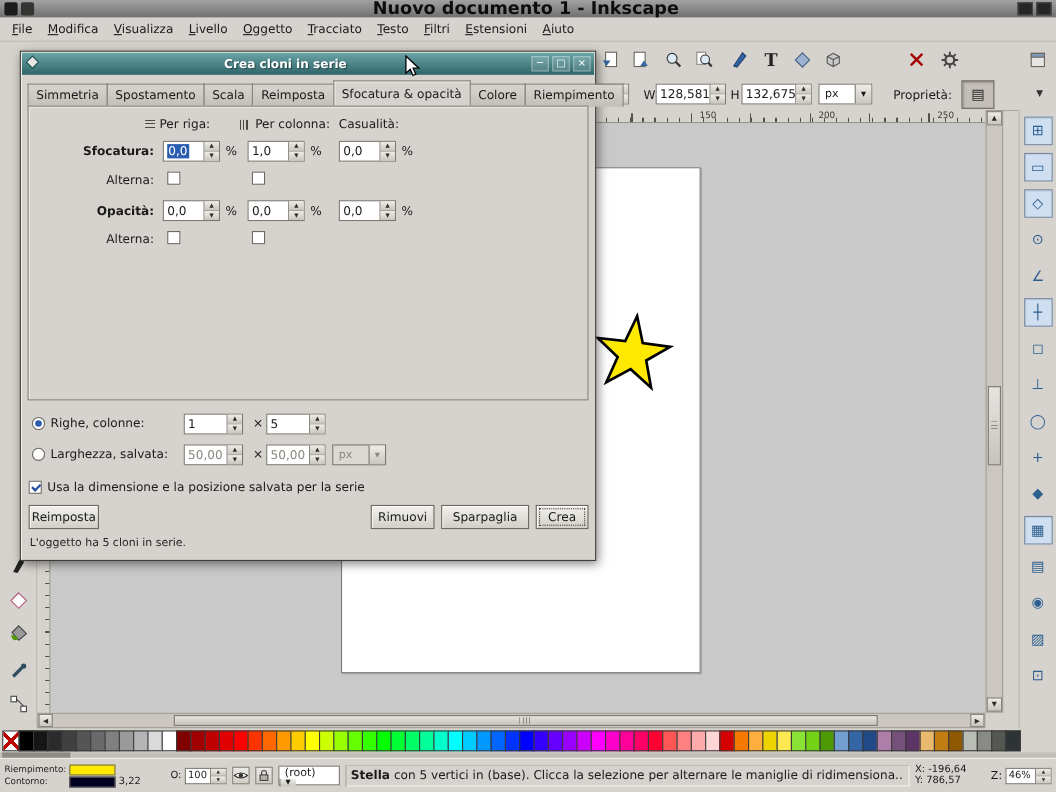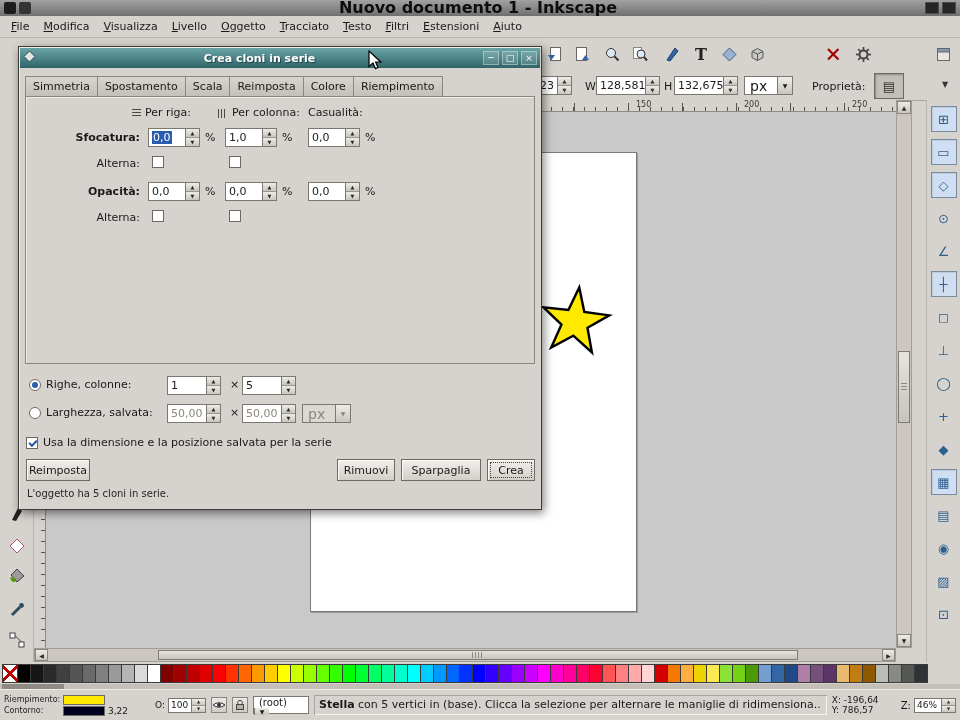--- a/index.html
+++ b/index.html
@@ -42,21 +42,21 @@
   .spin-btns{display:flex;flex-direction:column;width:13px;border-left:1px solid #7c786f;}
   .sbtn{flex:1;display:flex;align-items:center;justify-content:center;font-size:5px;line-height:1;color:#2e2b27;
     background:linear-gradient(#eeece8,#c9c6bf);border-bottom:1px solid #9a968e;}
   .sbtn:last-child{border-bottom:none;}
   .spin.grayed{background:#ffffff;}
   .spin.grayed .txt{color:#8b877f;}
   .spin.small{height:15px;}
   .spin.small .spin-entry{font-size:9px;padding:0 2px;}
   .spin.small .sbtn{font-size:4px;}
   .dd{display:inline-flex;height:19px;background:#fff;border:1px solid #7c786f;box-sizing:border-box;}
-  .dd-val{display:flex;align-items:center;padding:0 5px;font-size:14px;min-width:22px;}
+  .dd-val{display:flex;align-items:center;padding:0 5px;font-size:10px;min-width:22px;}
   .dd-btn{width:14px;display:flex;align-items:center;justify-content:center;font-size:6px;
     background:linear-gradient(#eeece8,#c9c6bf);border-left:1px solid #7c786f;}
   .dd.grayed{background:#dcd9d3;color:#8b877f;}
   .btn{display:inline-flex;align-items:center;justify-content:center;height:22px;padding:0 8px;font-size:11px;
     background:linear-gradient(#f2f0ec,#d2cfc9);border:1px solid #6e6a63;box-shadow:inset 1px 1px 0 #fbfaf7;box-sizing:border-box;}
   .btn.focused{outline:1px dotted #444;outline-offset:-4px;}
 
   
   .toolbox{position:absolute;left:0;top:100px;width:34px;height:562px;background:#d6d3ce;border-right:1px solid #b8b4ad;box-sizing:border-box;}
   .tool{position:absolute;left:3px;width:28px;height:28px;display:flex;align-items:center;justify-content:center;}
@@ -534,20 +534,21 @@
       <span class="dlg-btn">─</span>
       <span class="dlg-btn">□</span>
       <span class="dlg-btn">×</span>
     </div>
 
     <div class="dlg-tabs" id="dlg-tabs">
         <span class="tab">Simmetria</span>
         <span class="tab">Spostamento</span>
         <span class="tab">Scala</span>
         <span class="tab">Reimposta</span>
+        <span class="tab active">Sfocatura &amp; opacità</span>
         <span class="tab">Colore</span>
         <span class="tab">Riempimento</span>
       </div>
 
     <div class="dlg-frame" id="dlg-frame">
       <span class="grid-ic grid-rows" style="left:106px;top:12px"></span>
       <span class="fr-lab" style="left:119px;top:9px">Per riga:</span>
       <span class="grid-ic grid-cols" style="left:192px;top:12px"></span>
       <span class="fr-lab" style="left:206px;top:9px">Per colonna:</span>
       <span class="fr-lab" style="left:282px;top:9px">Casualità:</span>

